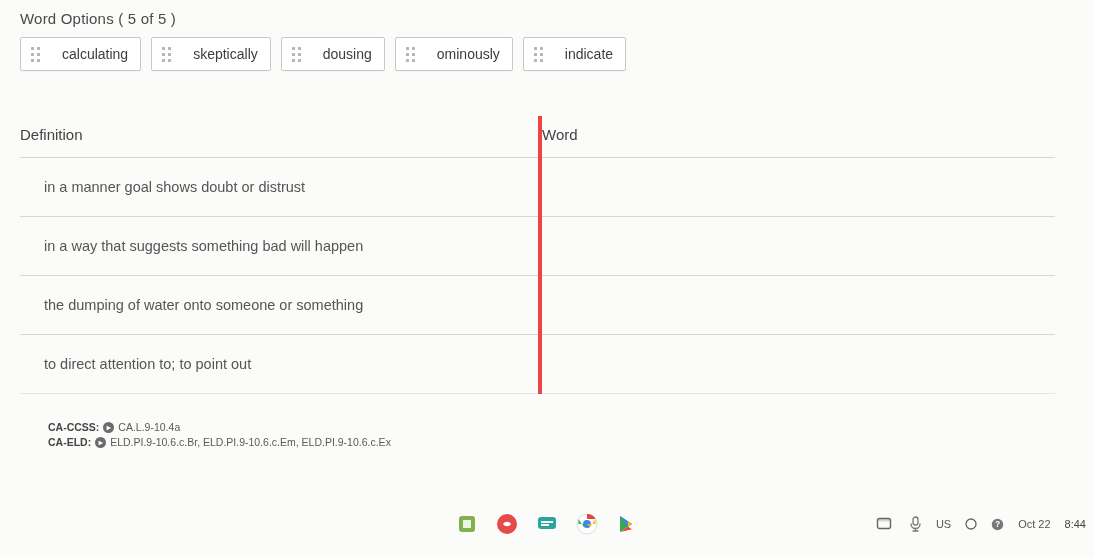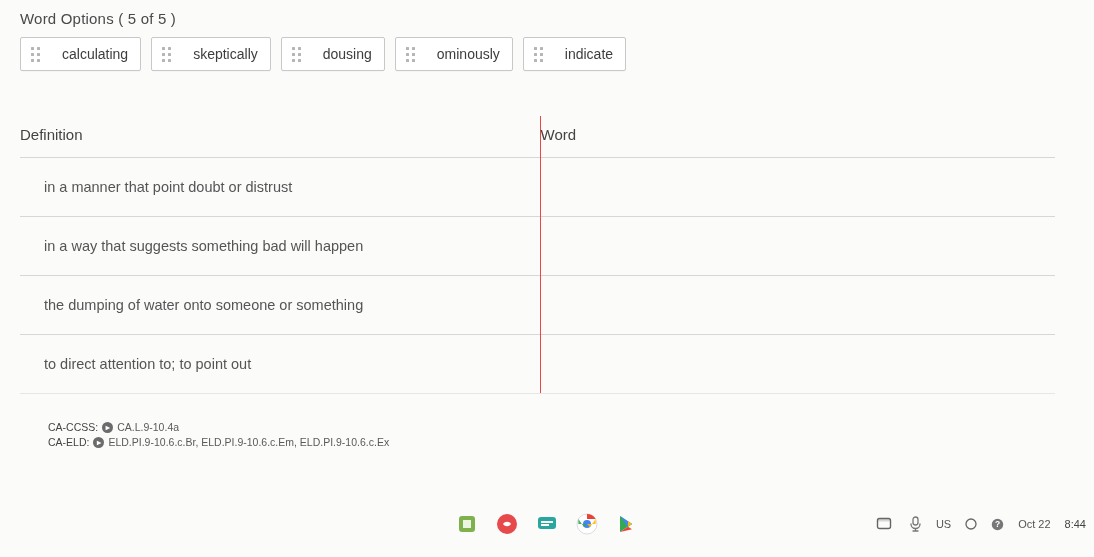--- a/index.html
+++ b/index.html
@@ -81,34 +81,34 @@
     .table tbody tr:last-child td {
       border-bottom: 1px solid #e6e6e6;
     }
     .table td {
       font-size: 14.5px;
       color: #555;
       padding: 21px 8px 21px 24px;
       vertical-align: middle;
     }
     .table .vdiv {
-      border-left: 1px solid #ef4444;
+      border-left: 4px solid #ef4444;
     }
     .thead-row {
       border-bottom: none;
     }
     .standards {
       margin-top: 26px;
       font-size: 10.5px;
       color: #5a5a5a;
       padding-left: 28px;
       line-height: 1.45;
     }
     .standards .row { display:flex; gap:4px; align-items:center; }
-    .std-label { font-weight: 400; color:#444; }
+    .std-label { font-weight: 700; color:#444; }
     .std-icon {
       display:inline-flex;
       width:11px; height:11px;
       border-radius:50%;
       background:#6b6b6b;
       color:#fff;
       align-items:center;
       justify-content:center;
       font-size:8px;
       font-weight:700;
@@ -250,21 +250,21 @@
 
   <table class="table">
     <thead>
       <tr class="thead-row">
         <th class="col-def">Definition</th>
         <th class="col-word vdiv">Word</th>
       </tr>
     </thead>
     <tbody>
       <tr>
-        <td class="col-def">in a manner that point doubt or distrust</td>
+        <td class="col-def">in a manner goal shows doubt or distrust</td>
         <td class="col-word vdiv"></td>
       </tr>
       <tr>
         <td class="col-def">in a way that suggests something bad will happen</td>
         <td class="col-word vdiv"></td>
       </tr>
       <tr>
         <td class="col-def">the dumping of water onto someone or something</td>
         <td class="col-word vdiv"></td>
       </tr>

